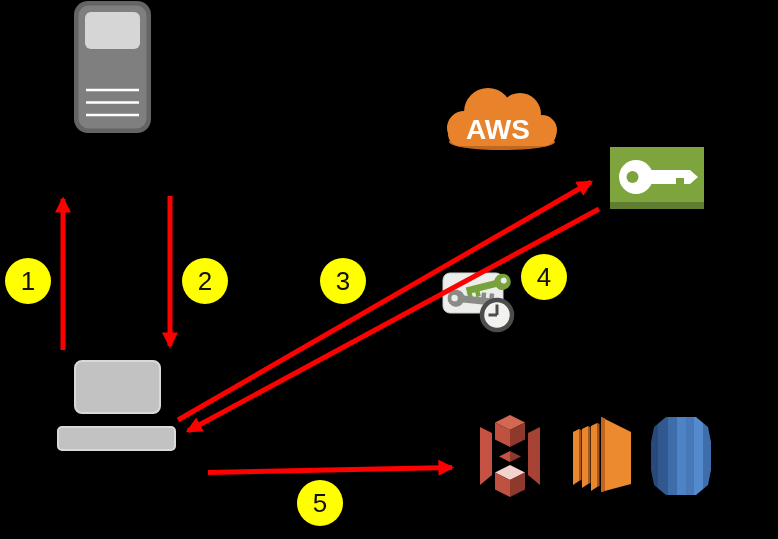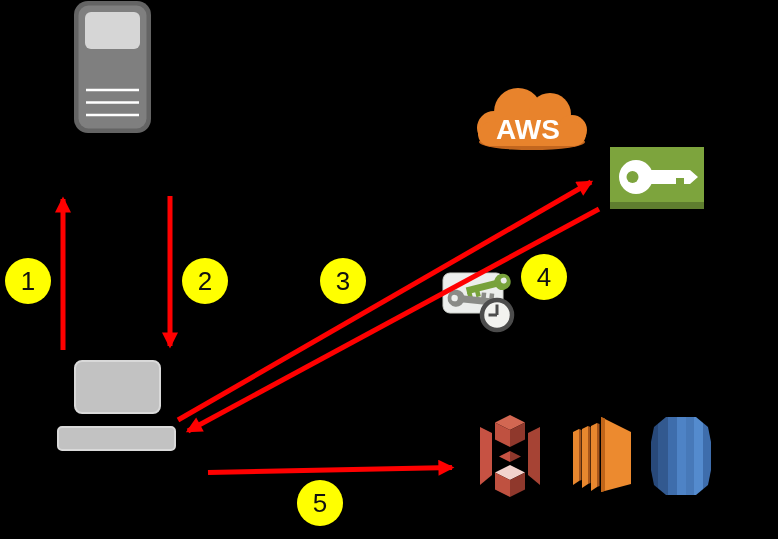--- a/index.html
+++ b/index.html
@@ -34,21 +34,21 @@
     </svg>
   </div>
 
   <div class="node" style="left:55px;top:358px;">
     <svg width="125" height="95" viewBox="0 0 125 95">
       <rect x="20" y="3" width="85" height="52" rx="7" fill="#c2c2c2" stroke="#d9d9d9" stroke-width="2"></rect>
       <rect x="3" y="69" width="117" height="23" rx="4" fill="#c2c2c2" stroke="#d9d9d9" stroke-width="2"></rect>
     </svg>
   </div>
 
-  <div class="node" style="left:468px;top:82px;">
+  <div class="node" style="left:438px;top:82px;">
     <svg width="128" height="72" viewBox="0 0 128 72">
       <ellipse cx="64" cy="60" rx="53" ry="8" style="fill:var(--aws-orange-shadow,#c3661e)"></ellipse>
       <g style="fill:var(--aws-orange,#e8832c)">
         <circle cx="26" cy="46" r="17"></circle>
         <circle cx="50" cy="30" r="24"></circle>
         <circle cx="82" cy="32" r="21"></circle>
         <circle cx="104" cy="48" r="15"></circle>
         <rect x="10" y="40" width="108" height="24" rx="12"></rect>
       </g>
       <text x="60" y="57" text-anchor="middle" font-family="Liberation Sans, sans-serif" font-size="28" font-weight="bold" fill="#ffffff">AWS</text>

